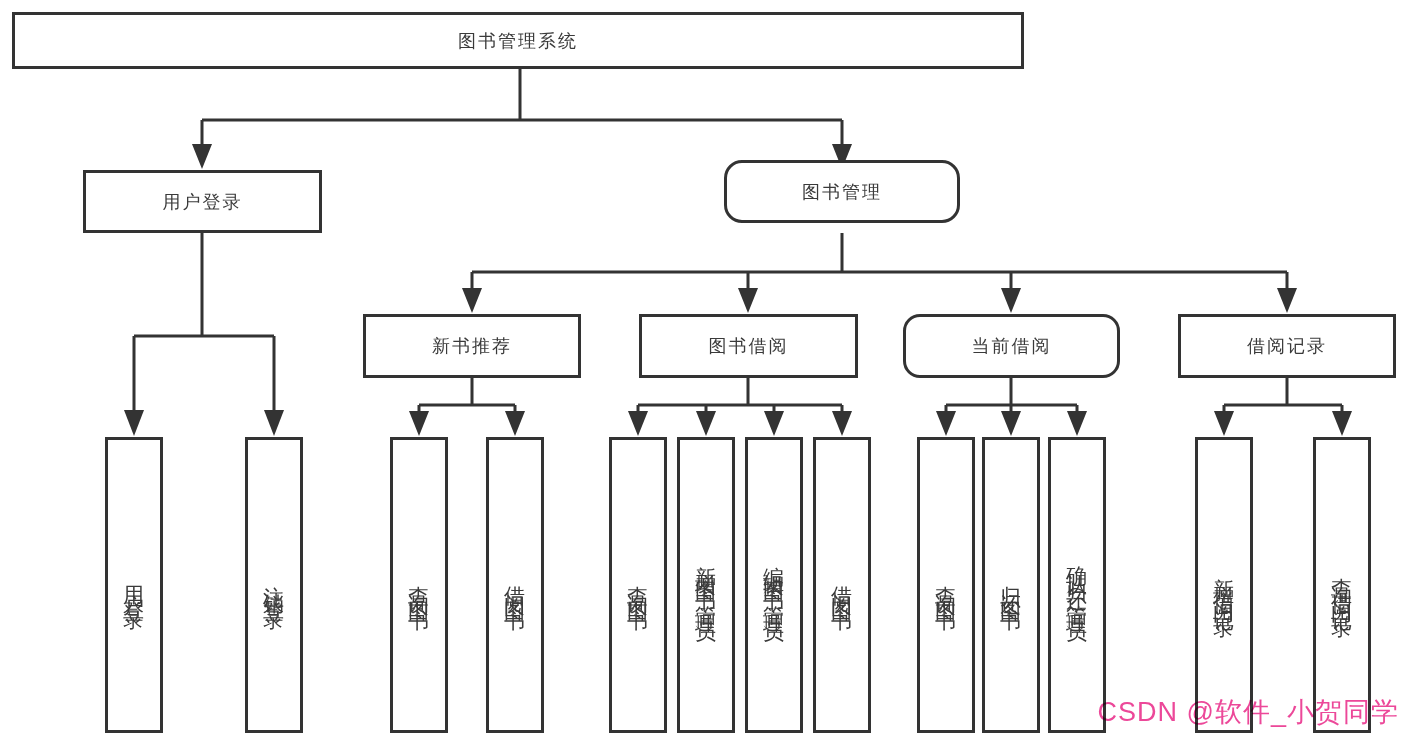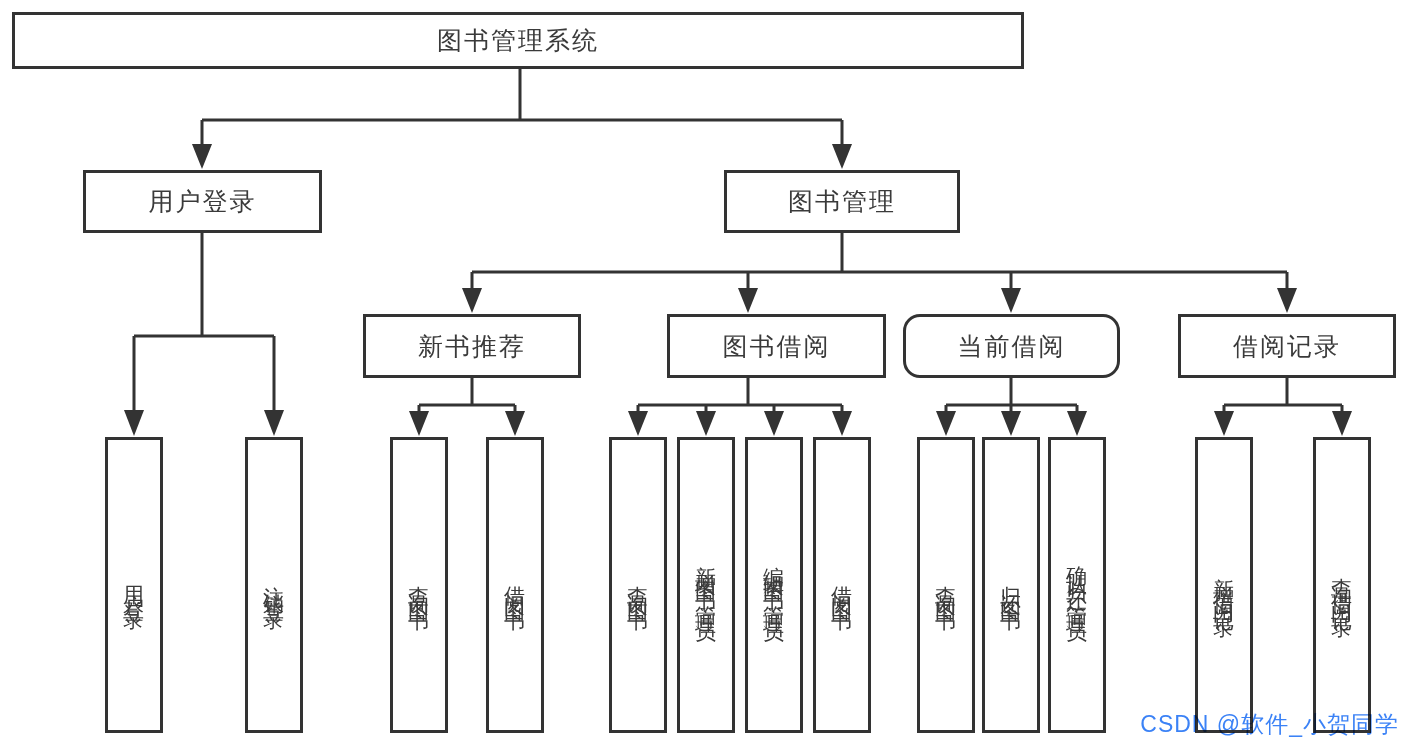--- a/index.html
+++ b/index.html
@@ -27,42 +27,42 @@
     border: 3px solid #333333;
     background: #ffffff;
     color: #3a3a3a;
     display: flex;
     align-items: center;
     justify-content: center;
     text-align: center;
     z-index: 2;
   }
   .hnode {
-    font-size: 25px;
+    font-size: 18px;
     letter-spacing: 2px;
     font-family: Liberation Serif, serif;
   }
   .leaf {
     top: 437px;
     width: 58px;
     height: 296px;
     font-size: 21px;
   }
   .leaf .vtext {
     writing-mode: vertical-rl;
     letter-spacing: 8px;
     line-height: 1;
     max-height: 286px;
   }
   #watermark {
     position: absolute;
     right: 6px;
-    bottom: 7px;
-    font-size: 23px;
-    color: #3b82f6;
+    bottom: 17px;
+    font-size: 27px;
+    color: #ec4899;
     letter-spacing: 1px;
     z-index: 3;
     mix-blend-mode: multiply;
     white-space: nowrap;
   }
 </style>
 </head>
 <body>
 
 <div id="canvas">
@@ -107,28 +107,28 @@
     </g>
   </svg>
 
   <div class="node hnode" style="left:12px; top:12px; width:1012px; height:57px;">
     <span>图书管理系统</span>
   </div>
 
   <div class="node hnode" style="left:83px; top:170px; width:239px; height:63px;">
     <span>用户登录</span>
   </div>
-  <div class="node hnode" style="left:724px; top:170px; width:236px; height:63px;">
+  <div class="node hnode" style="left:724px; top:160px; width:236px; height:63px;border-radius:18px;">
     <span>图书管理</span>
   </div>
 
   <div class="node hnode" style="left:363px; top:314px; width:218px; height:64px;text-align:center;">
     <span>新书推荐</span>
   </div>
-  <div class="node hnode" style="left:639px; top:314px; width:219px; height:64px;margin-left:28px;">
+  <div class="node hnode" style="left:639px; top:314px; width:219px; height:64px;">
     <span>图书借阅</span>
   </div>
   <div class="node hnode" style="left:903px; top:314px; width:217px; height:64px;border-radius:17px;">
     <span>当前借阅</span>
   </div>
   <div class="node hnode" style="left:1178px; top:314px; width:218px; height:64px;">
     <span>借阅记录</span>
   </div>
 
   <div class="node leaf" style="left:105px;">

